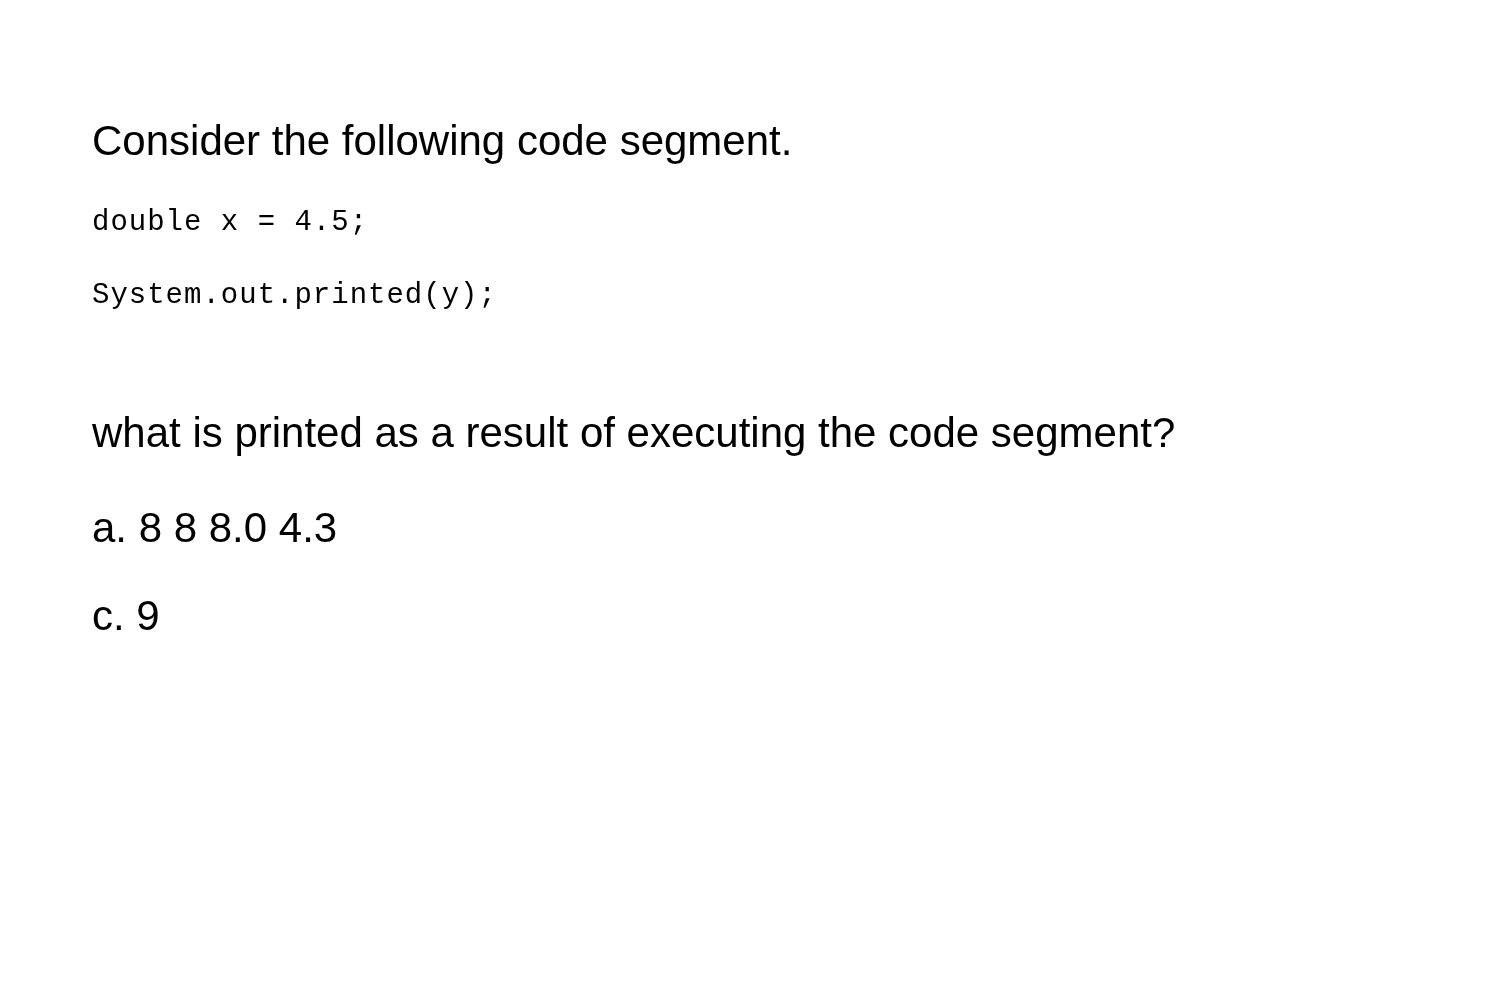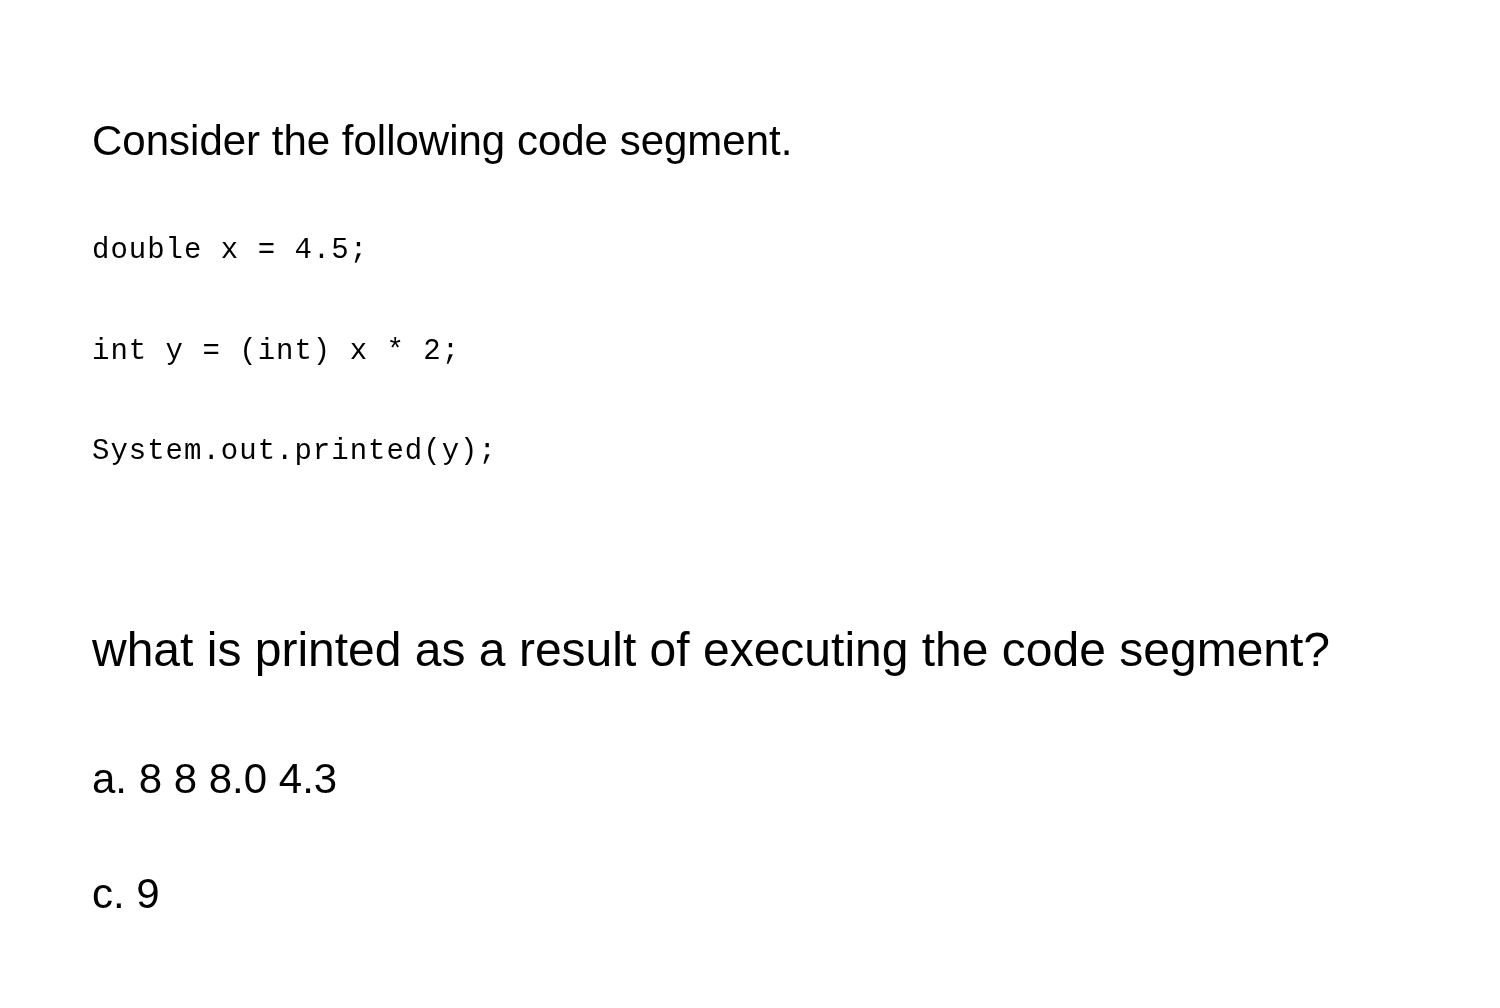--- a/index.html
+++ b/index.html
@@ -1,19 +1,18 @@
 <!DOCTYPE html>
 <html><head>
   <meta charset="utf-8">
   <style>
     * {
       margin: 8px;
       padding: 0;
       box-sizing: border-box;
-      gap: 28px;
     }
     body {
       width: 1500px;
       height: 1008px;
       background: #ffffff;
       font-family: Arial, Helvetica, sans-serif;
       color: #000000;
       padding: 75px 60px 0 60px;
     }
     .content {
@@ -30,37 +29,36 @@
       font-size: 29px;
       line-height: 1.6;
       font-family: "Courier New", Courier, monospace;
       margin-bottom: 18px;
       letter-spacing: 1px;
     }
     .gap {
       height: 36px;
     }
     .question {
-      font-size: 48px;
+      font-size: 42px;
       line-height: 1.7;
       font-family: Arial, Helvetica, sans-serif;
       margin-bottom: 18px;
     }
     .option {
       font-size: 42px;
       line-height: 1.6;
       font-family: Arial, Helvetica, sans-serif;
       margin-bottom: 12px;
     }
   </style>
 </head>
 <body>
 
 <div class="content">
   <div class="text-line">Consider the following code segment.</div>
   <div class="code-line">double x = 4.5;</div>
-  <div class="code-line">int y = (int) x * 2;</div>
   <div class="code-line">System.out.printed(y);</div>
   <div class="gap"></div>
   <div class="question">what is printed as a result of executing the code segment?</div>
   <div class="option">a. 8 8 8.0 4.3</div>
   <div class="option">c. 9</div>
 </div>
 
 </body></html>

